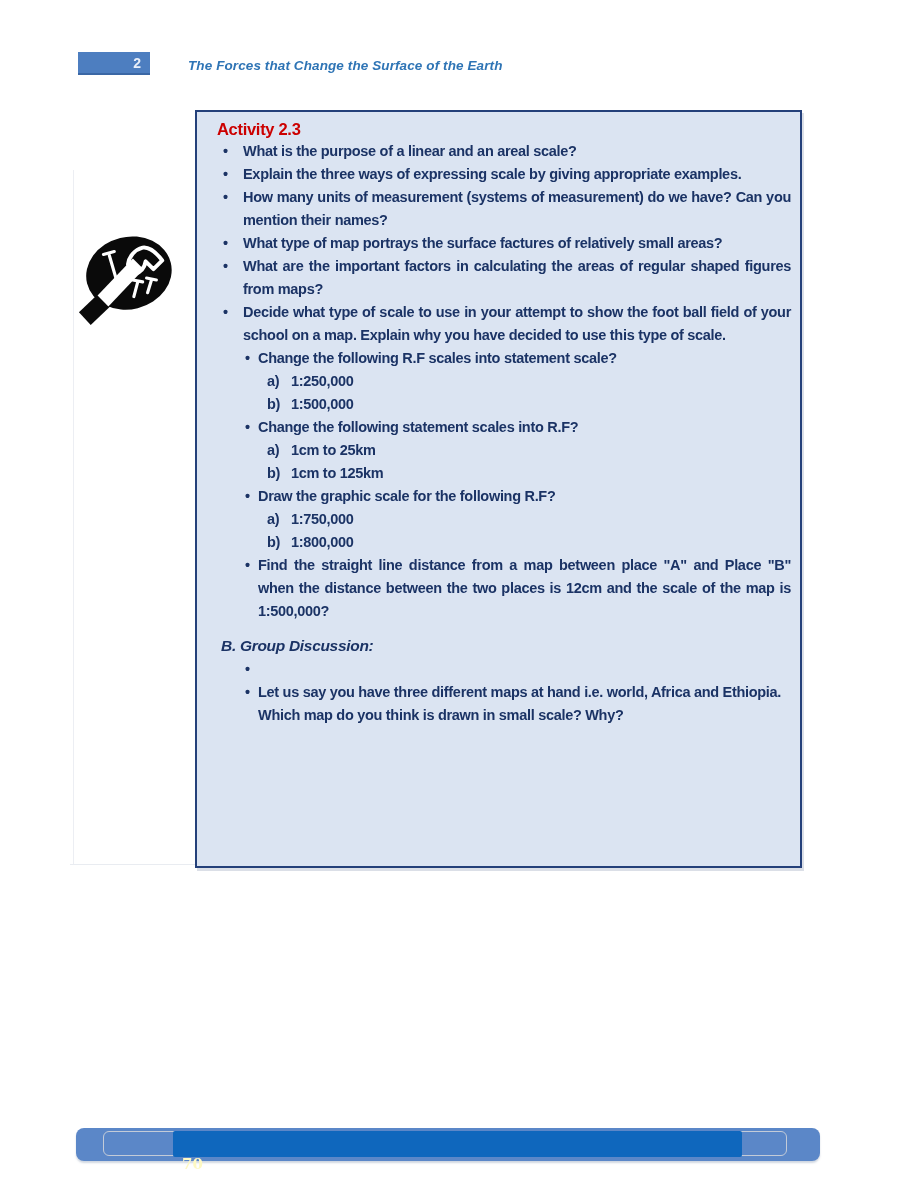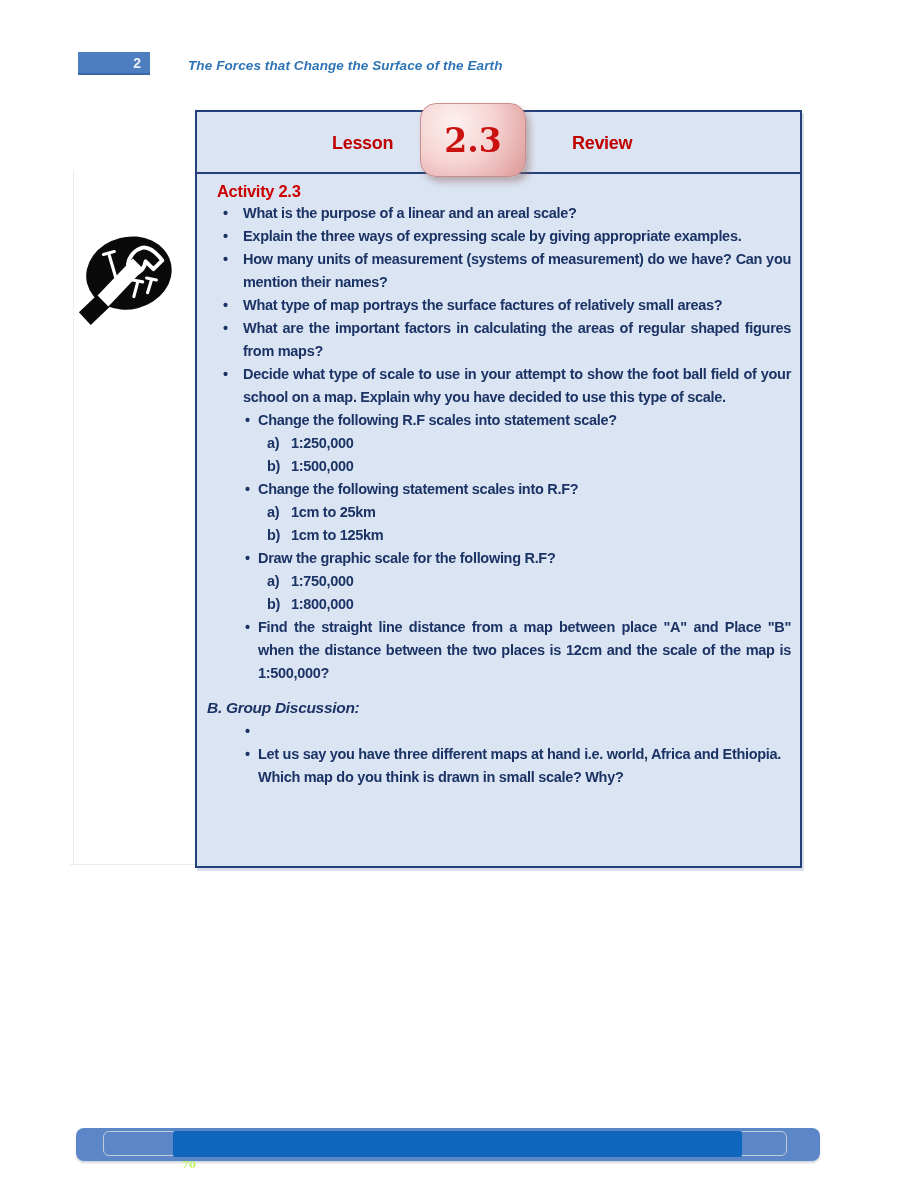--- a/index.html
+++ b/index.html
@@ -58,21 +58,21 @@
     padding:6px 9px 0 0;color:#1b3365;font-weight:bold;
     font-size:14.5px;line-height:23px;letter-spacing:-0.3px;
   }
   .activity-title{
     margin:0;padding-left:20px;color:#cc0000;font-size:16.5px;line-height:22px;
     font-weight:bold;
   }
   .sec-heading{
     padding-left:12px;font-style:italic;font-size:15.5px;line-height:24px;
   }
-  .sec-heading.b{margin-top:11px;padding-left:10px;}
+  .sec-heading.b{margin-top:11px;padding-left:24px;}
   .bullet-row{display:flex;}
   .bullet-row .bullet{flex:none;text-align:left;}
   .bullet-row.lvl1{padding-left:26px;}
   .bullet-row.lvl1 .bullet{width:20px;}
   .bullet-row.lvl2{padding-left:48px;}
   .bullet-row.lvl2 .bullet{width:13px;}
   .bullet-row .btext{flex:1;display:block;}
   .bullet-row.justify .btext{text-align:justify;}
   .sub-row{padding-left:70px;}
   .sub-label{display:inline-block;width:24px;}
@@ -86,22 +86,22 @@
   .footer-inner-outline{
     position:absolute;left:27px;top:3px;width:684px;height:25px;
     border:1px solid #c3cbd8;border-radius:6px;box-sizing:border-box;
   }
   .footer-dark{
     position:absolute;left:97px;top:3px;width:569px;height:26px;
     background:#0f67bd;border-radius:2px;
     display:flex;align-items:center;
   }
   .page-num{
-    padding-left:9px;color:#bef264;font-family:"DejaVu Serif",serif;
-    font-weight:bold;font-size:10px;margin-top:40px;
+    padding-left:9px;color:#fef9c3;font-family:"DejaVu Serif",serif;
+    font-weight:bold;font-size:15px;margin-top:40px;
   }
 </style>
 </head>
 <body>
 
 <div class="page-header">
   <div class="unit-badge">
     <span>2</span>
   </div>
   <div class="page-title">The Forces that Change the Surface of the Earth</div>
@@ -126,25 +126,20 @@
       <line x1="27" y1="27" x2="38" y2="24"></line>
       <line x1="62" y1="55" x2="58" y2="70"></line>
       <line x1="57" y1="53" x2="67" y2="55"></line>
       <line x1="76" y1="53" x2="72" y2="66"></line>
       <line x1="71" y1="51" x2="81" y2="53"></line>
     </g>
   </svg>
 </div>
 
 <section class="lesson-box">
-  <div class="lesson-band">
-    <span class="lesson-label">Lesson</span>
-    <span class="lesson-badge">2.3</span>
-    <span class="review-label">Review</span>
-  </div>
   <div class="content">
     <h3 class="activity-title">Activity 2.3</h3>
     <div id="section-a-list">
         <div class="bullet-row lvl1">
           <span class="bullet">•</span>
           <span class="btext">What is the purpose of a linear and an areal scale?</span>
         </div>
         <div class="bullet-row lvl1">
           <span class="bullet">•</span>
           <span class="btext">Explain the three ways of expressing scale by giving appropriate examples.</span>

